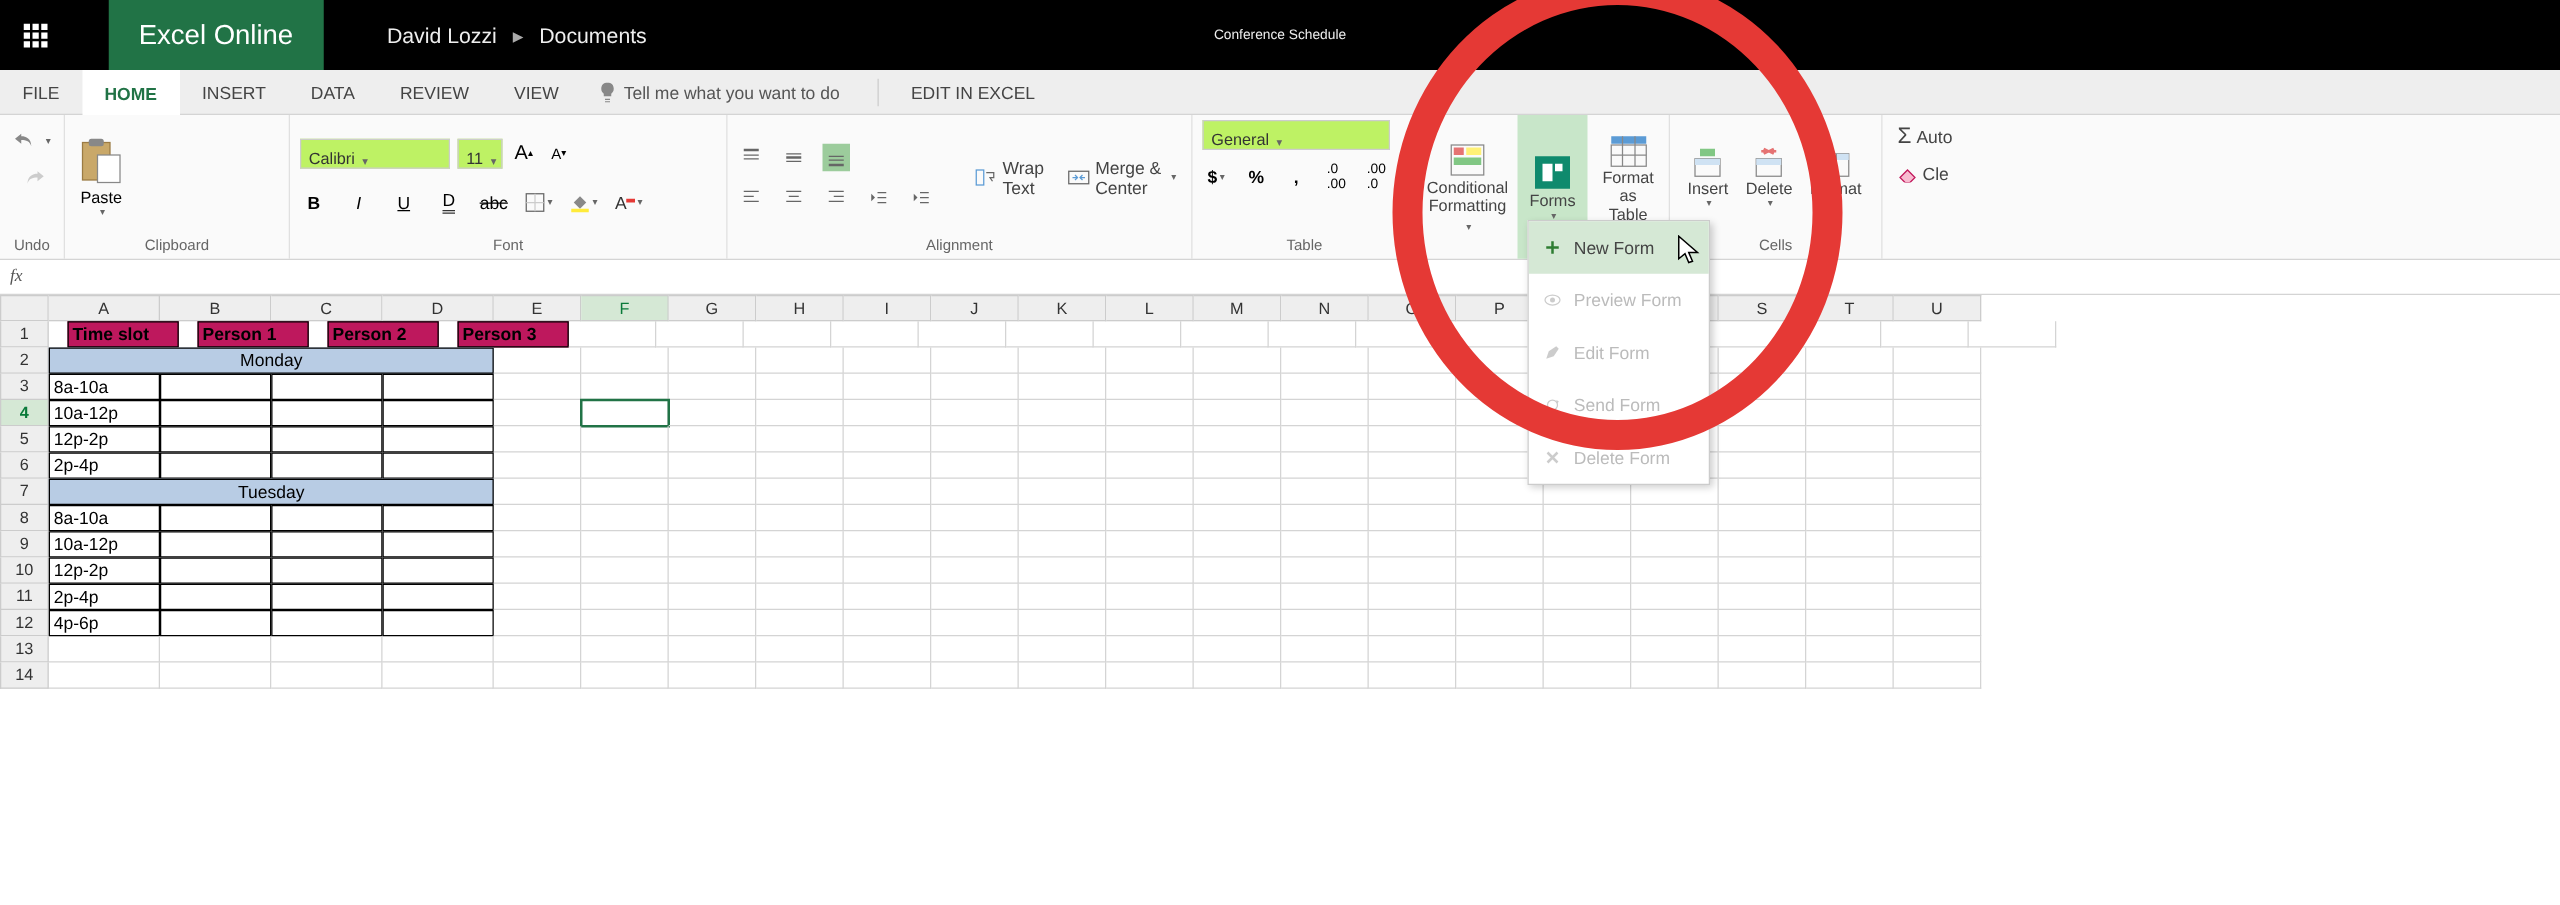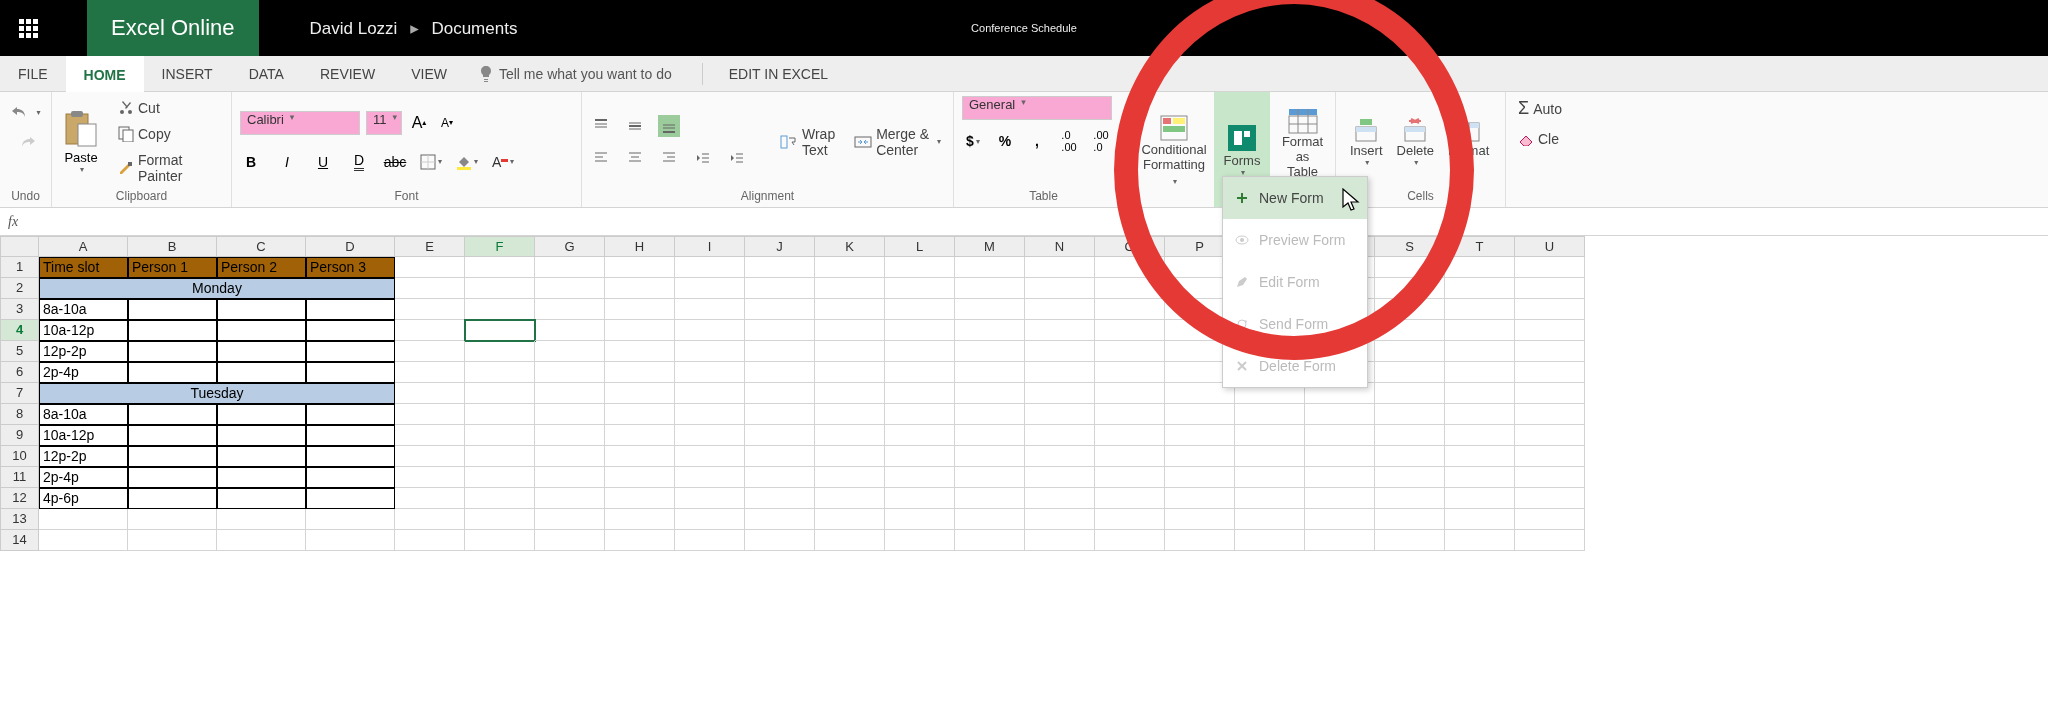--- a/index.html
+++ b/index.html
@@ -35,21 +35,21 @@
 .rbtn svg { flex-shrink: 0; }
 .rbtn.disabled { color: #bbb; }
 .rbtn.disabled svg { opacity: 0.4; }
 
 .paste-big { display: flex; flex-direction: column; align-items: center; cursor: pointer; padding: 2px 4px; }
 .paste-big .lbl { font-size: 13px; margin-top: 2px; }
 .clip-col { display: flex; flex-direction: column; gap: 6px; padding-left: 4px; }
 
 .font-row1 { display: flex; gap: 6px; align-items: center; margin-bottom: 8px; }
 .font-row2 { display: flex; gap: 14px; align-items: center; }
-.combo { background: #f9a8d4; border: 1px solid #ccc; height: 24px; display: flex; align-items: flex-start; padding: 0 6px; font-size: 13px; color: #333; }
+.combo { background: #bef264; border: 1px solid #ccc; height: 24px; display: flex; align-items: flex-end; padding: 0 6px; font-size: 13px; color: #333; }
 .combo .caret { margin-left: 6px; font-size: 9px; color: #666; }
 .font-name { width: 120px; }
 .font-size { width: 36px; }
 
 .icon-btn { width: 22px; height: 22px; display: flex; align-items: center; justify-content: center; cursor: pointer; }
 .tiny-caret { font-size: 8px; color: #666; margin-left: 2px; }
 
 .large-btn { display: flex; flex-direction: column; align-items: center; justify-content: center; cursor: pointer; padding: 2px 6px; text-align: center; font-size: 13px; color: #444; }
 .large-btn.active { background: #c8e6c9; }
 
@@ -68,21 +68,21 @@
 .corner { width: 39px; border: 1px solid #ccc; background: #eee; }
 .col-head { width: 70px; border: 1px solid #ccc; border-left: none; background: #eee; text-align: center; font-size: 13px; color: #333; line-height: 19px; }
 .col-head.wide { width: 89px; }
 .row { display: flex; height: 21px; }
 .row-head { width: 39px; border: 1px solid #ccc; border-top: none; background: #eee; text-align: center; font-size: 13px; color: #333; line-height: 19px; }
 .row-head.active { background: #d5e8d5; color: #0a7a3a; font-weight: bold; }
 .col-head.active-col { background: #d5e8d5; color: #0a7a3a; }
 .cell { width: 70px; border: 1px solid #d4d4d4; border-top: none; border-left: none; font-size: 14px; line-height: 19px; padding: 0 3px; overflow: hidden; white-space: nowrap; }
 .cell.wide { width: 89px; }
 .tbl-cell { border: 1px solid #000; }
-.tbl-header { background: #a16207; font-weight: normal; }
+.tbl-header { background: #be185d; font-weight: bold; margin-left: 15px; }
 .tbl-day { background: #b8cce4; text-align: center; }
 .sel-cell { outline: 2px solid #217346; outline-offset: -1px; }
 
 
 .red-circle { position: absolute; top: -20px; left: 1114px; width: 360px; height: 380px; border: 24px solid #e53935; border-radius: 50%; pointer-events: none; z-index: 60; }
 
 
 .cursor { position: absolute; top: 188px; left: 1342px; z-index: 70; pointer-events: none; }
 </style>
 </head>
@@ -150,42 +150,20 @@
   <div class="group" style="width:180px">
     <div class="group-body">
       <div class="paste-big">
         <svg width="34" height="38" viewBox="0 0 34 38">
             <rect x="2" y="4" width="22" height="30" fill="#c9a869" stroke="#9b7b43"></rect>
             <rect x="7" y="1" width="12" height="6" rx="2" fill="#888"></rect>
             <rect x="14" y="14" width="18" height="22" fill="#fff" stroke="#888"></rect>
           </svg>
         <span class="lbl">Paste</span>
         <span class="tiny-caret">▾</span>
-      </div>
-      <div class="clip-col">
-        <div class="rbtn">
-          <svg width="16" height="16" viewBox="0 0 16 16">
-              <path fill="#666" d="M4 2l5 6 1-1-5-6zM12 2L7 8l1 1 5-6zM4 10a2 2 0 100 4 2 2 0 000-4zm8 0a2 2 0 100 4 2 2 0 000-4z"></path>
-            </svg>
-          <span>Cut</span>
-        </div>
-        <div class="rbtn">
-          <svg width="16" height="16" viewBox="0 0 16 16">
-              <rect x="1" y="1" width="10" height="12" fill="none" stroke="#666"></rect>
-              <rect x="5" y="4" width="10" height="12" fill="#fff" stroke="#666"></rect>
-            </svg>
-          <span>Copy</span>
-        </div>
-        <div class="rbtn">
-          <svg width="16" height="16" viewBox="0 0 16 16">
-              <path fill="#d9a23d" d="M2 12l8-8 2 2-8 8H2z"></path>
-              <rect x="10" y="2" width="4" height="4" fill="#666"></rect>
-            </svg>
-          <span>Format Painter</span>
-        </div>
       </div>
     </div>
     <div class="group-label">Clipboard</div>
   </div>
 
   <div class="group" style="width:350px">
     <div class="group-body" style="flex-direction:column; align-items:flex-start; justify-content:center;">
       <div class="font-row1">
         <div class="combo font-name">
             <span>Calibri</span>

